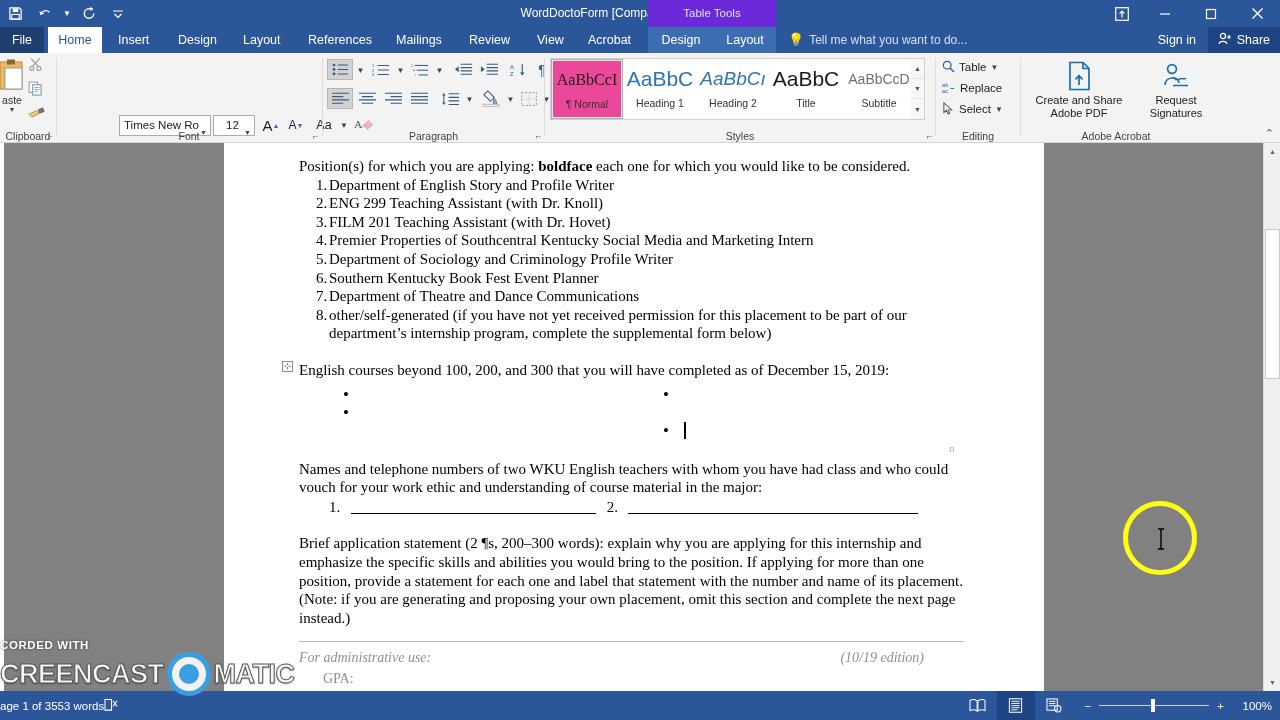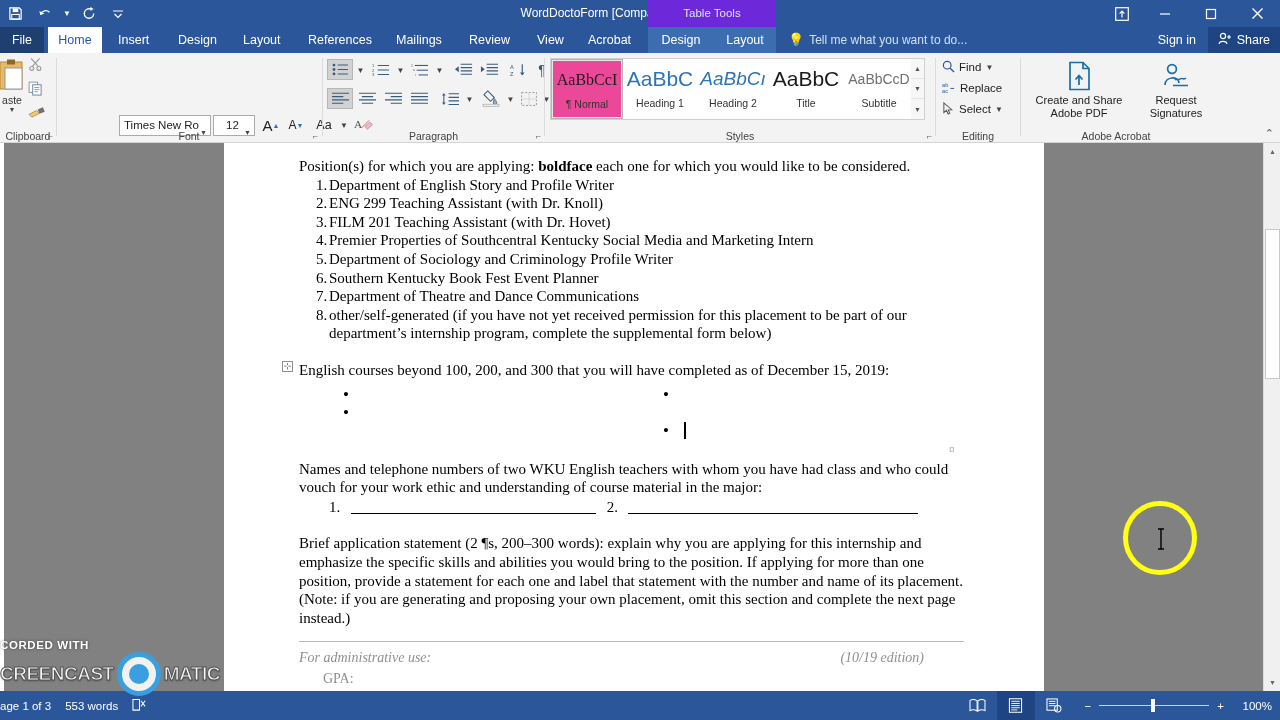--- a/index.html
+++ b/index.html
@@ -214,21 +214,21 @@
     background: #fff; border: 1px solid #c9c9c9;
   }
 
   
   .statusbar {
     position: absolute; bottom: 0; left: 0; width: 1280px; height: 29px;
     background: #2b579a;
   }
   .sb-left {
     position: absolute; left: 0; top: 0; height: 29px; display: flex; align-items: center;
-    gap: 14px; color: #fff; font-size: 11.5px; padding-left: 0;
+    color: #fff; font-size: 11.5px; padding-left: 0;
   }
   .sb-right {
     position: absolute; right: 8px; top: 0; height: 29px; display: flex; align-items: center;
     gap: 0; color: #fff; font-size: 11.5px;
   }
   .view-btn {
     width: 38px; height: 29px; display: flex; align-items: center; justify-content: center;
   }
   .view-btn.active { background: #1e4484; }
   .zoom-ctrl { display: flex; align-items: center; gap: 8px; margin-left: 12px; }
@@ -239,21 +239,21 @@
   
   .wm { position: absolute; left: -22px; bottom: 24px; pointer-events: none; }
   .wm-rec {
     color: #fff; font-size: 11.5px; font-weight: bold; letter-spacing: .6px;
     padding-left: 22px; text-shadow: 0 0 3px rgba(0,0,0,.55);
   }
   .wm-main {
     display: flex; align-items: center; gap: 3px; padding-left: 22px; margin-top: 1px;
   }
   .wm-word {
-    color: #f7f7f7; font-size: 19px; font-weight: bold; letter-spacing: -0.5px;
+    color: #f7f7f7; font-size: 27px; font-weight: bold; letter-spacing: -0.5px;
     -webkit-text-stroke: 1px #555; text-shadow: 0 1px 2px rgba(0,0,0,.4);
   }
   .wm-dot {
     width: 44px; height: 44px; border-radius: 50%;
     border: 5px solid #3a9fe0; background: #f2f2f2;
     display: flex; align-items: center; justify-content: center;
   }
   .wm-dot i { width: 20px; height: 20px; border-radius: 50%; background: #3a9fe0; display:block; }
 </style>
 </head>
@@ -598,21 +598,21 @@
     <div class="rgroup-sep" style="left:935px"></div>
 
     <div class="rgroup" style="left:936px;width:84px">
       <div class="edit-item" style="left:6px;top:5px">
         <span>
           <svg width="13" height="13" viewBox="0 0 14 14">
               <circle cx="5.6" cy="5.6" r="4.1" fill="none" stroke="#2b579a" stroke-width="1.3"></circle>
               <path d="M8.8 8.8 L13 13" stroke="#2b579a" stroke-width="1.4"></path>
             </svg>
         </span>
-        <span>Find</span>
+        <span>Table</span>
         <span style="font-size:8px;color:#444">▼</span>
       </div>
       <div class="edit-item" style="left:6px;top:26px">
         <span>
           <svg width="14" height="13" viewBox="0 0 15 14">
               <text x="0" y="6" font-size="6" fill="#2b579a" font-family="Liberation Sans">ab</text>
               <text x="0" y="13" font-size="6" fill="#2b579a" font-family="Liberation Sans">ac</text>
               <path d="M9 8 L13 8" stroke="#2b579a" stroke-width="1"></path>
             </svg>
         </span>

